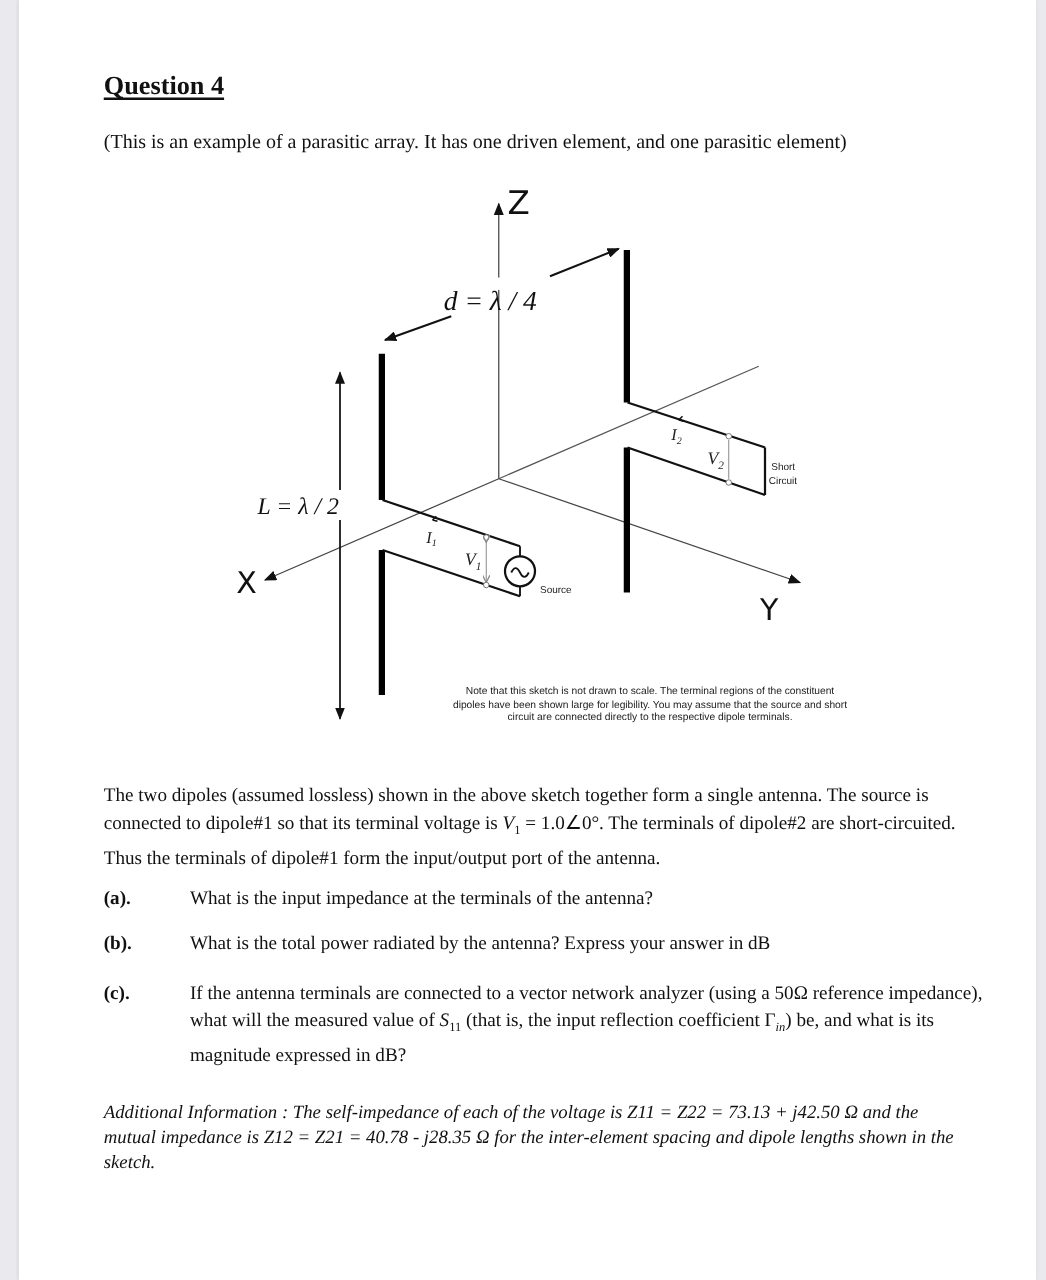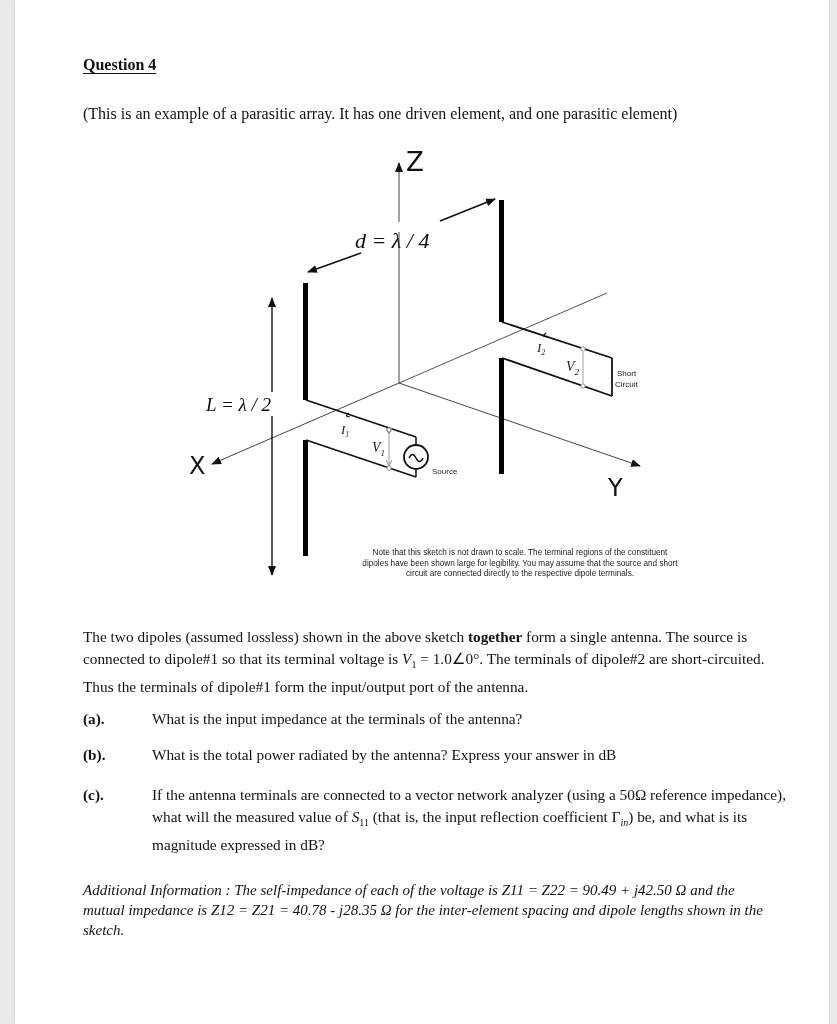--- a/index.html
+++ b/index.html
@@ -9,33 +9,33 @@
     font-family: "Liberation Serif", serif;
     color: #111;
   }
   .page {
     position: absolute; left: 15px; top: 0; width: 814px; height: 1024px;
     background: #ffffff;
     box-shadow: 0 0 3px rgba(0,0,0,0.15);
   }
   .abs { position: absolute; }
   .heading {
-    left: 83px; top: 56px; font-size: 16px; font-weight: bold;
+    left: 83px; top: 56px; font-size: 21px; font-weight: bold;
     text-decoration: underline; text-underline-offset: 3px; white-space: nowrap;
   }
   .intro { left: 83px; top: 105px; font-size: 16px; white-space: nowrap; }
   .diagram { left: 0; top: 0; width: 837px; height: 600px; }
   .note {
     left: 360px; top: 548px; width: 320px; text-align: center;
     font-family: "Liberation Sans", sans-serif; font-size: 8.2px; line-height: 10.5px; color: #222;
   }
   .para {
     left: 83px; top: 626px; width: 690px; font-size: 15.3px; line-height: 22px;
   }
-  .para b { font-weight: bold; }
+  .para b { font-weight: normal; }
   .q { left: 83px; font-size: 15.3px; line-height: 22px; width: 690px; }
   .q .lbl { position: absolute; left: 0; top: 0; font-weight: bold; }
   .q .txt { position: absolute; left: 48px; top: 0; width: 640px; margin-left: 21px; }
   .addl {
     left: 83px; top: 880px; width: 680px; font-size: 15px; line-height: 20px; font-style: italic;
   }
   .u { }
   .math { font-style: italic; }
   sub { font-size: 10px; }
 </style>
@@ -133,14 +133,14 @@
 <div class="abs q" style="top:744px;height:22px;">
   <span class="lbl">(b).</span>
   <span class="txt">What is the total power radiated by the antenna? Express your answer in dB</span>
 </div>
 <div class="abs q" style="top:784px;height:66px;">
   <span class="lbl">(c).</span>
   <span class="txt"><span>If the antenna terminals are connected to a vector network analyzer (using a 50Ω reference impedance), what will the measured value of </span><span class="math">S</span><sub>11</sub><span> (that is, the input reflection coefficient </span><span>Γ</span><sub class="math">in</sub><span>) be, and what is its magnitude expressed in dB?</span></span>
 </div>
 
 <div class="abs addl">
-  <span class="u">Additional Information</span><span> : </span><span>The self-impedance of each of the voltage is </span><span>Z11 = Z22 = 90.49 + j42.50 Ω</span><span> and the mutual impedance is </span><span>Z12 = Z21 = 40.78 - j28.35 Ω</span><span> </span><span class="u">for the inter-element spacing and dipole lengths shown in the sketch.</span>
+  <span class="u">Additional Information</span><span> : </span><span>The self-impedance of each of the voltage is </span><span>Z11 = Z22 = 73.13 + j42.50 Ω</span><span> and the mutual impedance is </span><span>Z12 = Z21 = 40.78 - j28.35 Ω</span><span> </span><span class="u">for the inter-element spacing and dipole lengths shown in the sketch.</span>
 </div>
 
 </body></html>

